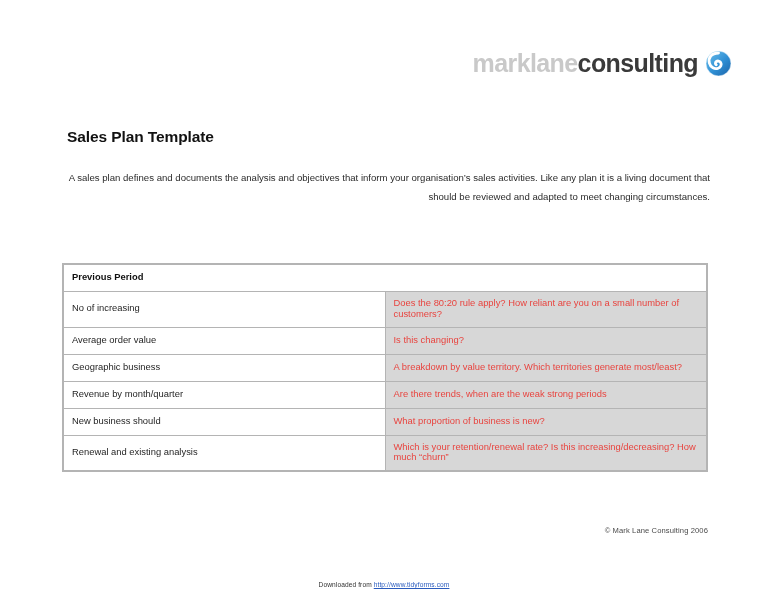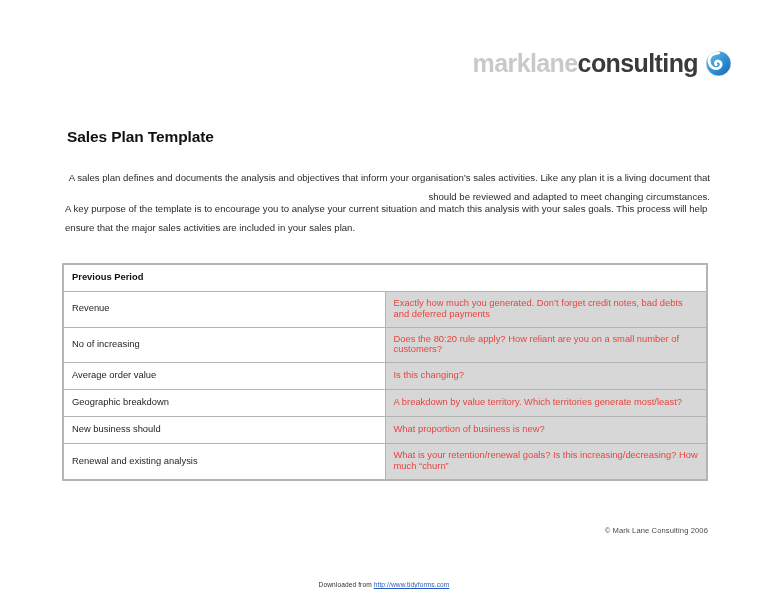--- a/index.html
+++ b/index.html
@@ -158,52 +158,51 @@
       </defs>
       <circle cx="20" cy="20" r="18.5" fill="url(#swirlGrad)"></circle>
       <path d="M20 4.5 C 9 4.5 4.5 12 6.5 19.5 C 8.2 26 14.5 29 19.5 27 C 23.5 25.4 25 21.5 23.2 18.5 C 21.8 16.2 18.6 15.6 16.6 17.3 C 15 18.7 15.1 21 16.7 22" fill="none" stroke="#ffffff" stroke-width="4.2" stroke-linecap="round"></path>
       <circle cx="20" cy="20" r="18.5" fill="none" stroke="#ffffff" stroke-width="1.4" opacity="0.55"></circle>
     </svg>
   </div>
 
   <div class="title">Sales Plan Template</div>
 
   <div class="para p1">A sales plan defines and documents the analysis and objectives that inform your organisation’s sales activities. Like any plan it is a living document that should be reviewed and adapted to meet changing circumstances.</div>
-  <div class="para p2">A key purpose of the template is to encourage you to analyse your current situation and match this analysis with your sales goals. This process will help ensure that the major sales activities are included in your sales plan.</div>
 
   <div class="table-wrap">
     <table class="plan">
       <tbody>
         <tr>
           <td class="header-cell" colspan="2">Previous Period</td>
         </tr>
 
         <tr>
-          <td class="label-cell">Revenue</td>
-          <td class="hint-cell">Exactly how much you generated. Don’t forget credit notes, bad debts and deferred payments</td>
-        </tr>
-        <tr>
           <td class="label-cell">No of increasing</td>
           <td class="hint-cell">Does the 80:20 rule apply? How reliant are you on a small number of customers?</td>
         </tr>
         <tr>
           <td class="label-cell">Average order value</td>
           <td class="hint-cell">Is this changing?</td>
         </tr>
         <tr>
-          <td class="label-cell">Geographic breakdown</td>
+          <td class="label-cell">Geographic business</td>
           <td class="hint-cell">A breakdown by value territory. Which territories generate most/least?</td>
+        </tr>
+        <tr>
+          <td class="label-cell">Revenue by month/quarter</td>
+          <td class="hint-cell">Are there trends, when are the weak strong periods</td>
         </tr>
         <tr>
           <td class="label-cell">New business should</td>
           <td class="hint-cell">What proportion of business is new?</td>
         </tr>
         <tr>
           <td class="label-cell">Renewal and existing analysis</td>
-          <td class="hint-cell">What is your retention/renewal goals? Is this increasing/decreasing? How much “churn”</td>
+          <td class="hint-cell">Which is your retention/renewal rate? Is this increasing/decreasing? How much “churn”</td>
         </tr>
       </tbody>
     </table>
   </div>
 
   <div class="copyright">© Mark Lane Consulting 2006</div>
 
   <div class="download-line"><span>Downloaded from </span><span class="url">http://www.tidyforms.com</span></div>
 
 </div>

